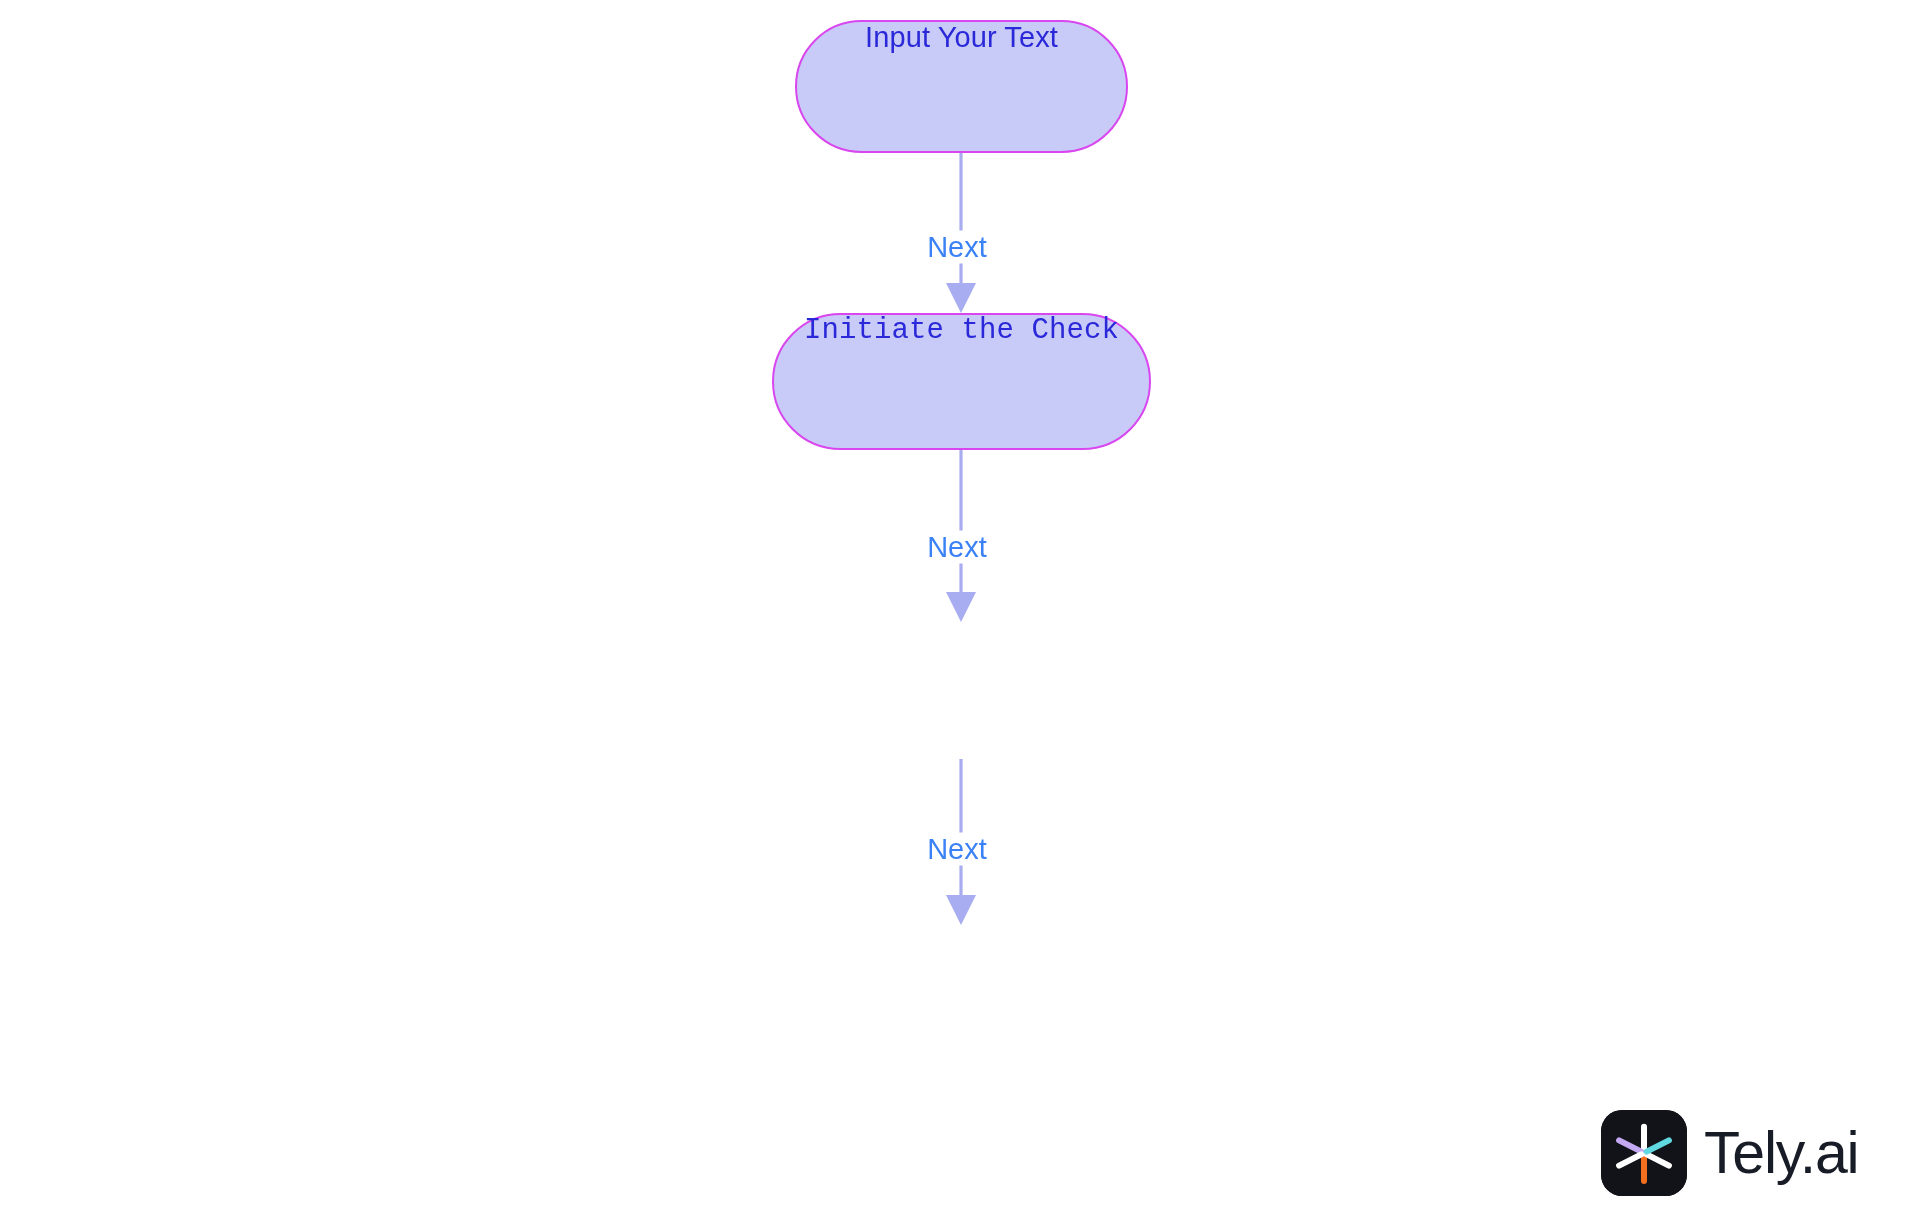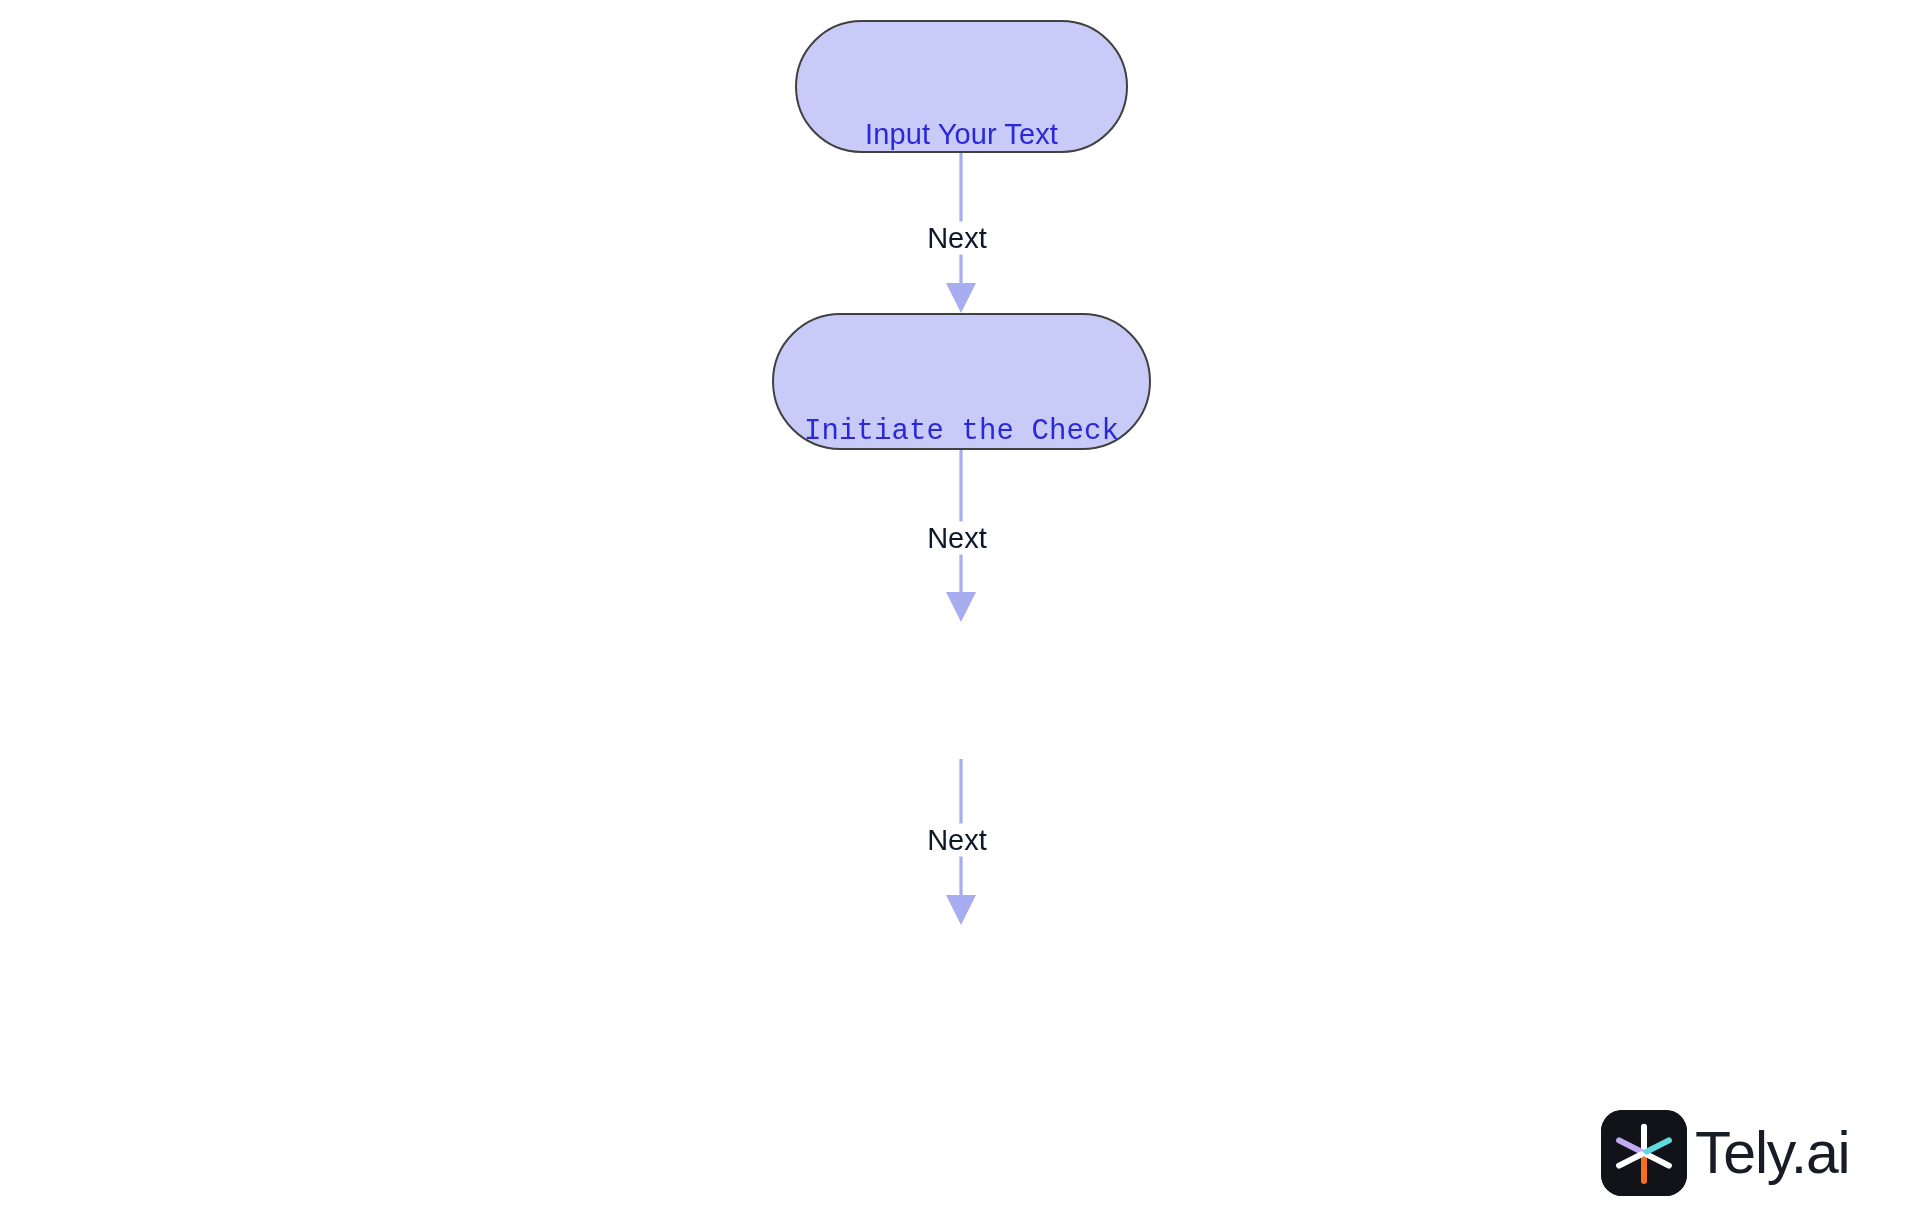--- a/index.html
+++ b/index.html
@@ -22,23 +22,23 @@
     left: 0; top: 0;
     width: 1920px;
     height: 1215px;
   }
 
   
   .node {
     position: absolute;
     box-sizing: border-box;
     background: #c8cbf8;
-    border: 2px solid #404040;
+    border: 2px solid #d946ef;
     display: flex;
-    align-items: flex-end;
+    align-items: flex-start;
     justify-content: center;
     text-align: center;
   }
   .node-label {
     color: #2a28d8;
     font-size: 29px;
     font-weight: 400;
     letter-spacing: 0.1px;
     line-height: 1.1;
     white-space: nowrap;
@@ -62,41 +62,42 @@
     stroke: #a8acf0;
     stroke-width: 3.2;
     fill: none;
   }
   .edge-head {
     fill: #a8acf0;
   }
 
   .edge-label {
     position: absolute;
-    color: #0f172a;
+    color: #3b82f6;
     font-size: 29px;
     font-weight: 400;
     line-height: 1;
     white-space: nowrap;
     transform: translate(-50%, -50%);
     background: #ffffff;
     padding: 2px 6px;
+    margin-top: 9px;
   }
   #edge-label-1 { left: 957px; top: 238px; }
   #edge-label-2 { left: 957px; top: 538px; }
   #edge-label-3 { left: 957px; top: 840px; }
 
   
   #watermark {
     position: absolute;
     left: 1601px;
     top: 1110px;
     display: flex;
     align-items: center;
-    gap: 8px;
+    gap: 17px;
   }
   #watermark-mark {
     width: 86px;
     height: 86px;
     border-radius: 21px;
     background: #111318;
     display: block;
   }
   #watermark-wordmark {
     color: #171c26;

